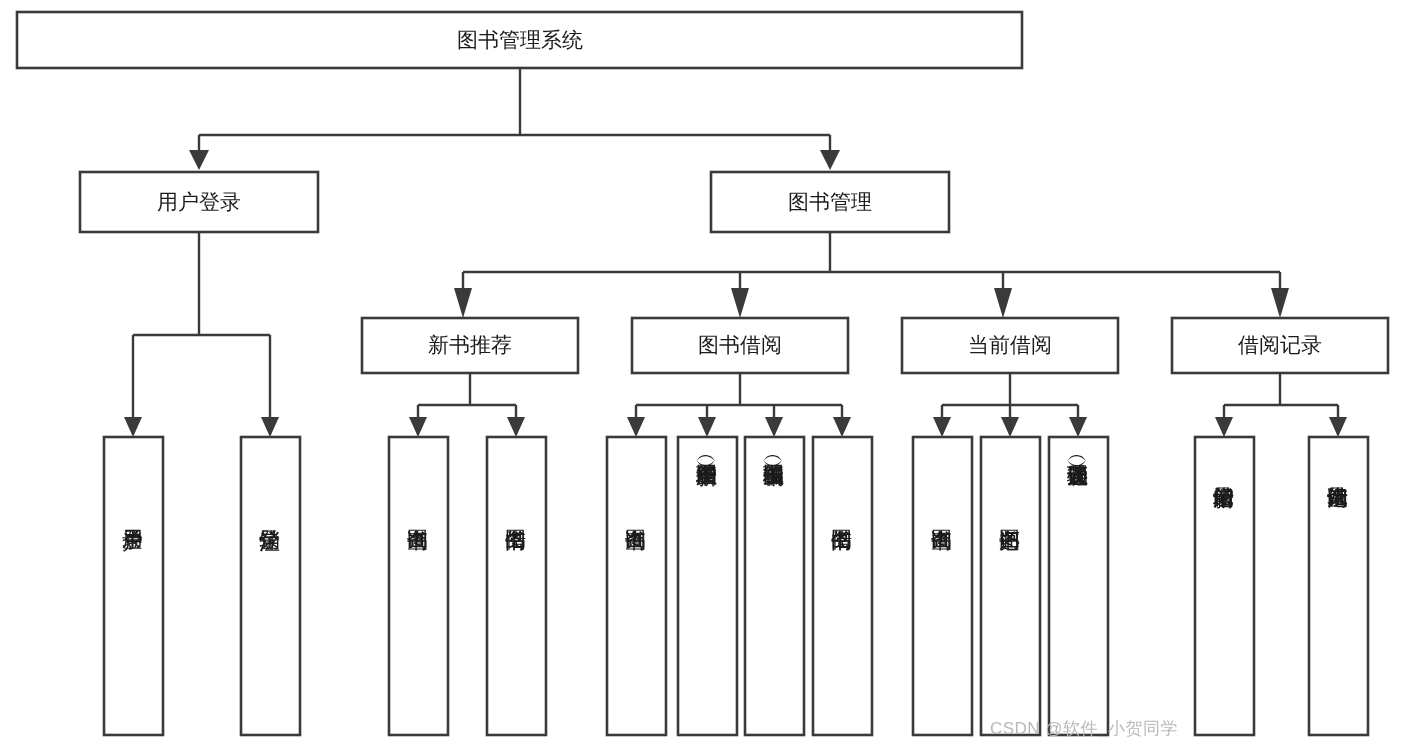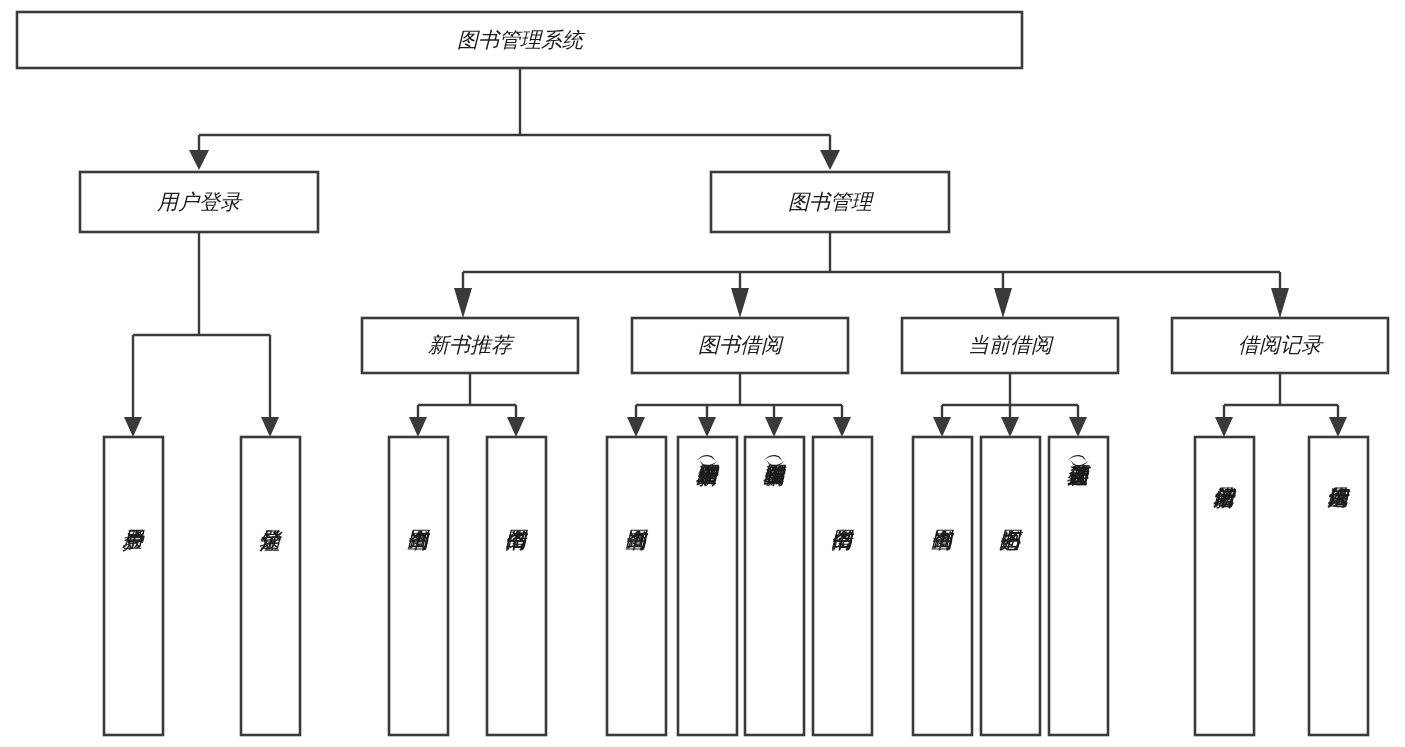--- a/index.html
+++ b/index.html
@@ -11,21 +11,20 @@
     width: 1405px;
     height: 747px;
     font-family: "Liberation Sans", "DejaVu Sans", sans-serif;
     overflow: hidden;
   }
   #diagram-root {
     position: relative;
     width: 1190px;
     height: 747px;
     background: #ffffff;
-    font-style: italic;
   }
   svg.canvas {
     position: absolute;
     top: 0;
     left: 0;
     width: 1405px;
     height: 747px;
   }
   .node-rect {
     fill: #ffffff;
@@ -247,14 +246,15 @@
       <text class="node-label-v" x="1224" y="470">新增借阅记录</text>
     </g>
 
     <g>
       <rect class="node-rect" x="1309" y="437" width="59" height="298"></rect>
       <text class="node-label-v" x="1338" y="470">查询借阅记录</text>
     </g>
 
   </svg>
 
+  <div class="watermark">CSDN @软件_小贺同学</div>
 
 </div>
 
 </body></html>

